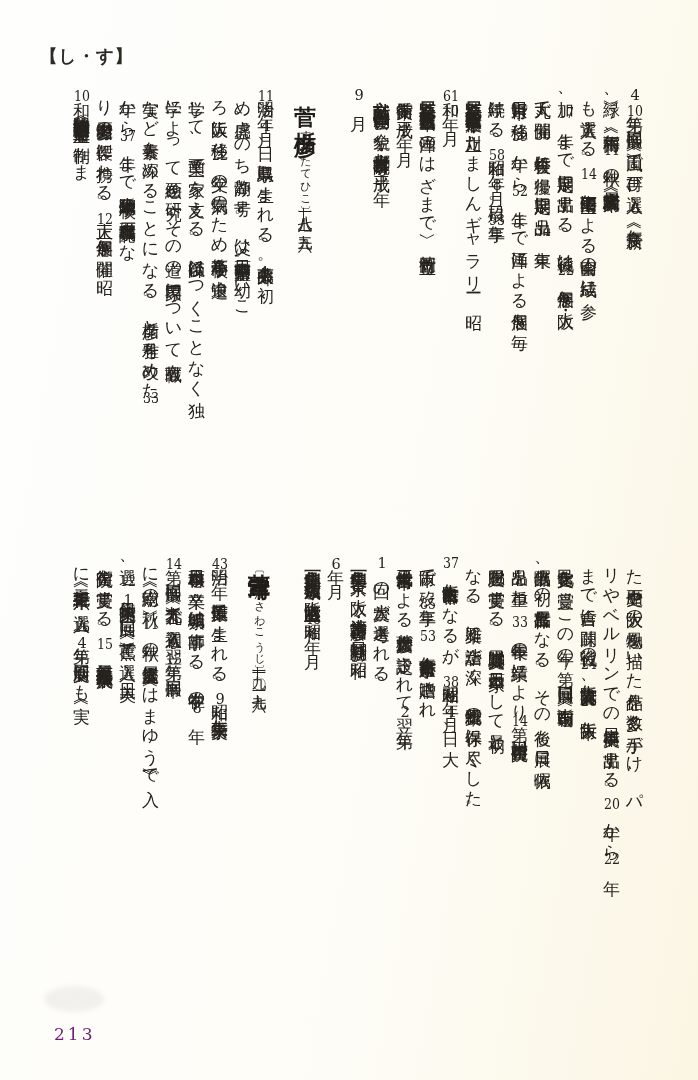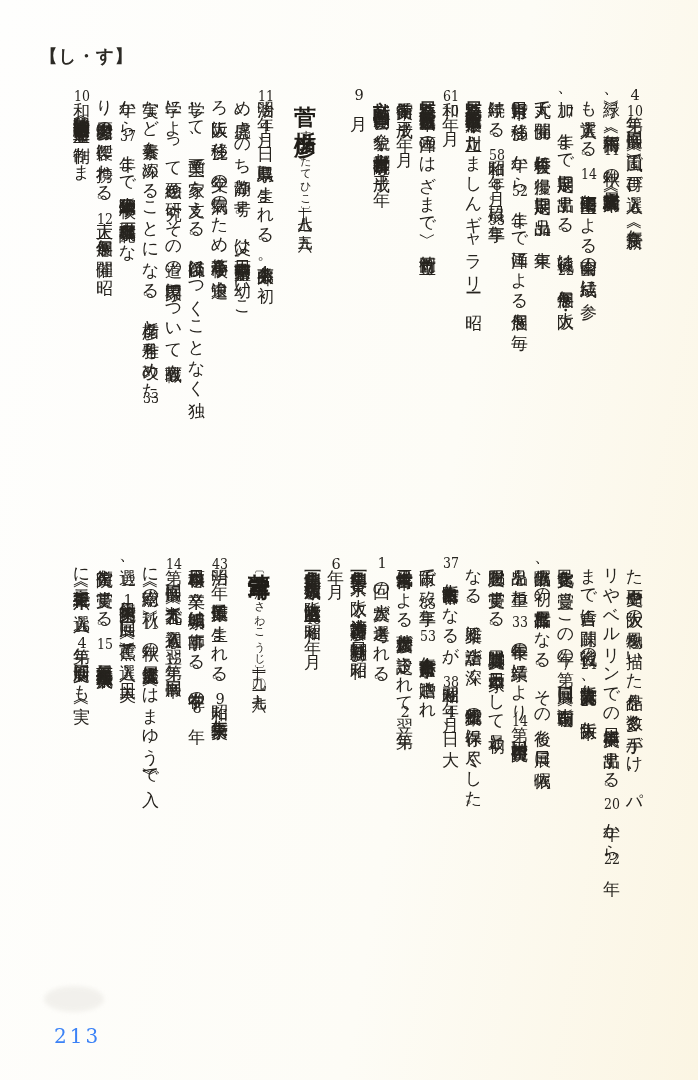--- a/index.html
+++ b/index.html
@@ -34,21 +34,21 @@
     line-height:36px; margin-right:24px; margin-left:10px;
   }
   .entry-name {
     font-family:"DejaVu Sans", sans-serif; font-weight:bold;
     font-size:22px; letter-spacing:2px; color:#201d18;
   }
   .furigana { font-size:11px; letter-spacing:0.5px; margin-inline-start:3px; margin-inline-end:3px; }
   .dates { font-size:14.5px; letter-spacing:1px; }
   .page-number {
     position:absolute; left:54px; top:1024px;
-    font-size:20px; letter-spacing:3px; color:#3b82f6;
+    font-size:17px; letter-spacing:3px; color:#701a75;
   }
   .smudge {
     position:absolute; left:44px; top:986px; width:60px; height:26px;
     background:#e9e7e2; border-radius:50%; opacity:0.55; filter:blur(2px);
   }
 </style>
 </head>
 <body>
 
 <div class="page">

